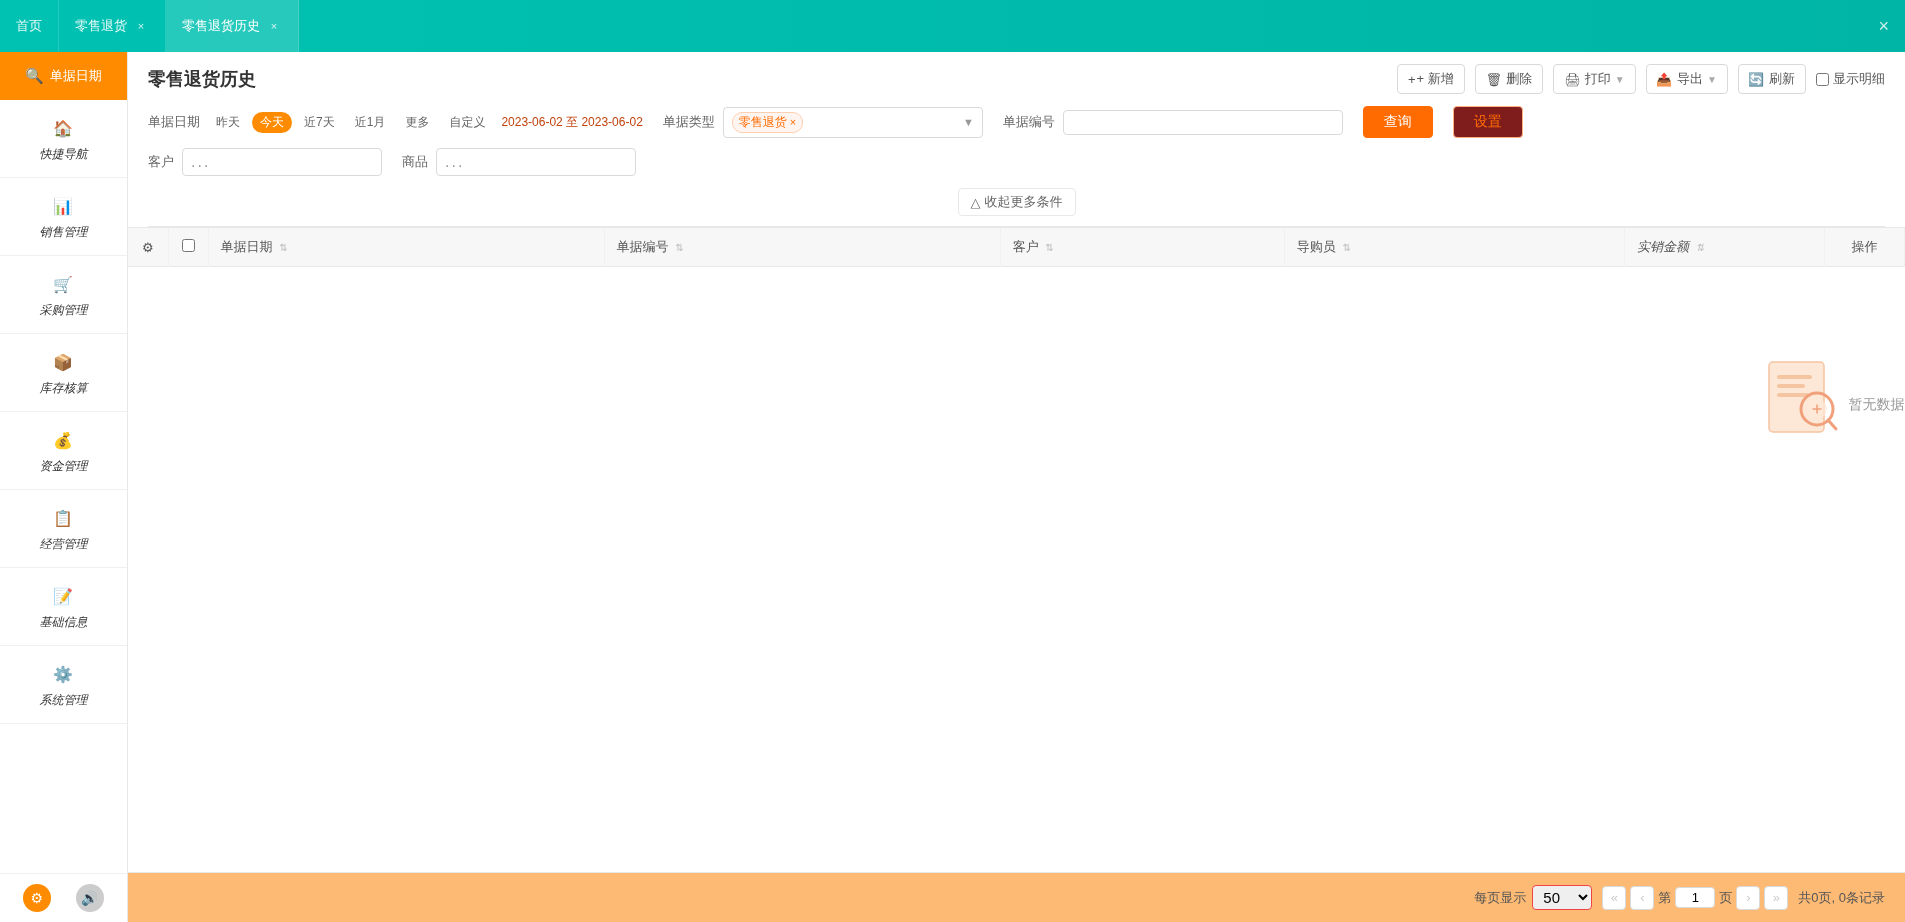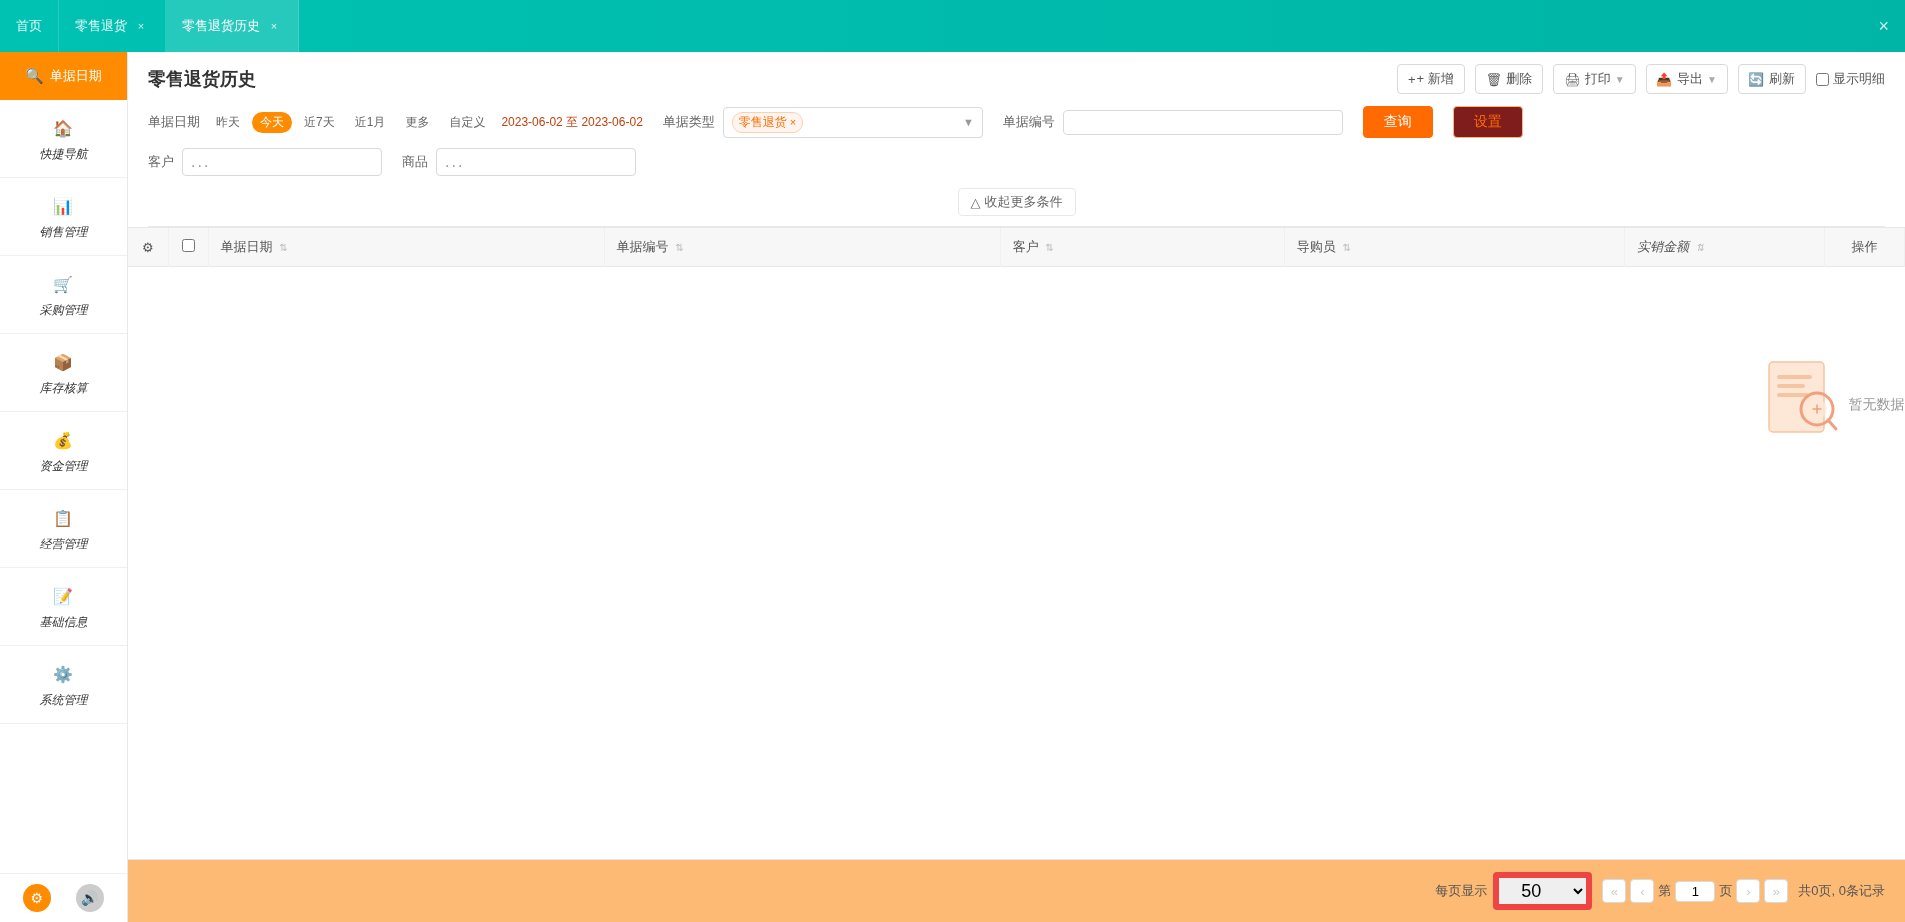--- a/index.html
+++ b/index.html
@@ -357,24 +357,24 @@
       font-size: 13px;
       color: #555;
       flex-shrink: 0;
     }
     .pagination-per-page {
       display: flex;
       align-items: center;
       gap: 6px;
     }
     .pagination-select {
-      border: 6px solid #ef4444;
-      border-radius: 4px;
-      padding: 2px 18px;
-      font-size: 18px;
+      border: 1px solid #ef4444;
+      border-radius: 4px;
+      padding: 2px 6px;
+      font-size: 15px;
     }
     .pagination-nav {
       display: flex;
       align-items: center;
       gap: 4px;
     }
     .pag-btn {
       width: 24px; height: 24px;
       display: flex; align-items: center; justify-content: center;
       border: 1px solid #d9d9d9;

